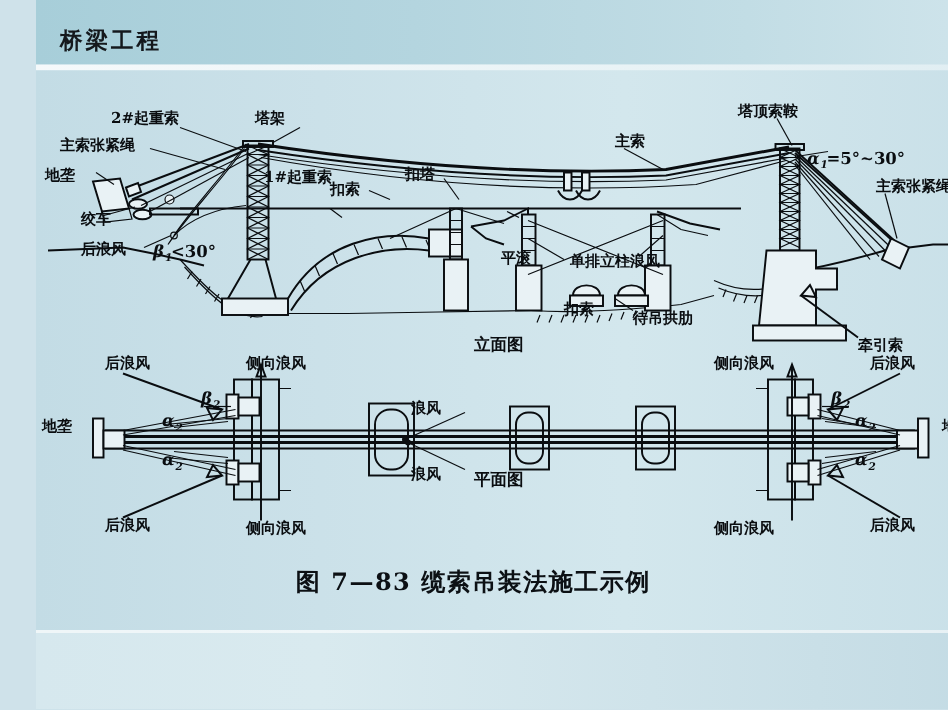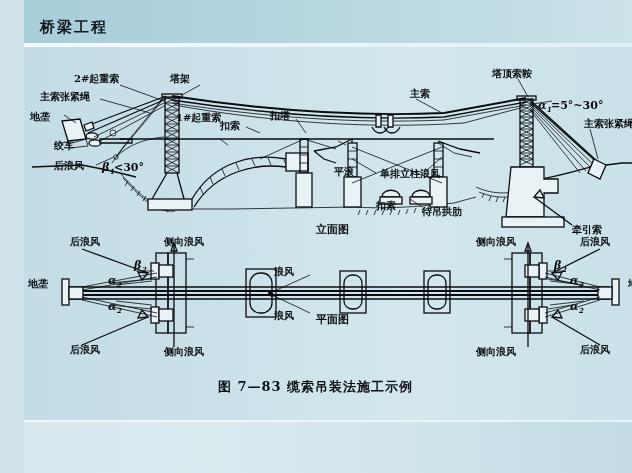--- a/index.html
+++ b/index.html
@@ -45,21 +45,21 @@
   }
   .ftr-text{
     position:absolute;right:16px;top:443px;
     font-family:"DejaVu Serif",serif;
     font-size:11.5px;font-weight:bold;color:#101418;letter-spacing:1px;
   }
   
   .caption{
     position:absolute;left:0;top:378px;width:511px;text-align:center;
     font-family:"DejaVu Serif",serif;
-    font-size:13px;font-weight:bold;color:#0c1014;letter-spacing:1px;padding-left:36px;
+    font-size:16px;font-weight:bold;color:#0c1014;letter-spacing:1px;padding-left:36px;
   }
   
   svg#fig{position:absolute;left:0;top:47px;}
   svg#fig text{font-family:"DejaVu Serif",serif;fill:#0a0d10;}
   .lbl{font-size:10px;font-weight:bold;}
   .lbl-v{font-size:11px;font-weight:bold;}
   .mth{font-size:11px;font-style:italic;font-weight:bold;}
   .sub{font-size:7px;font-style:italic;font-weight:bold;}
   .ln{stroke:#0a0d10;fill:none;}
   .ln1{stroke-width:.8;}

